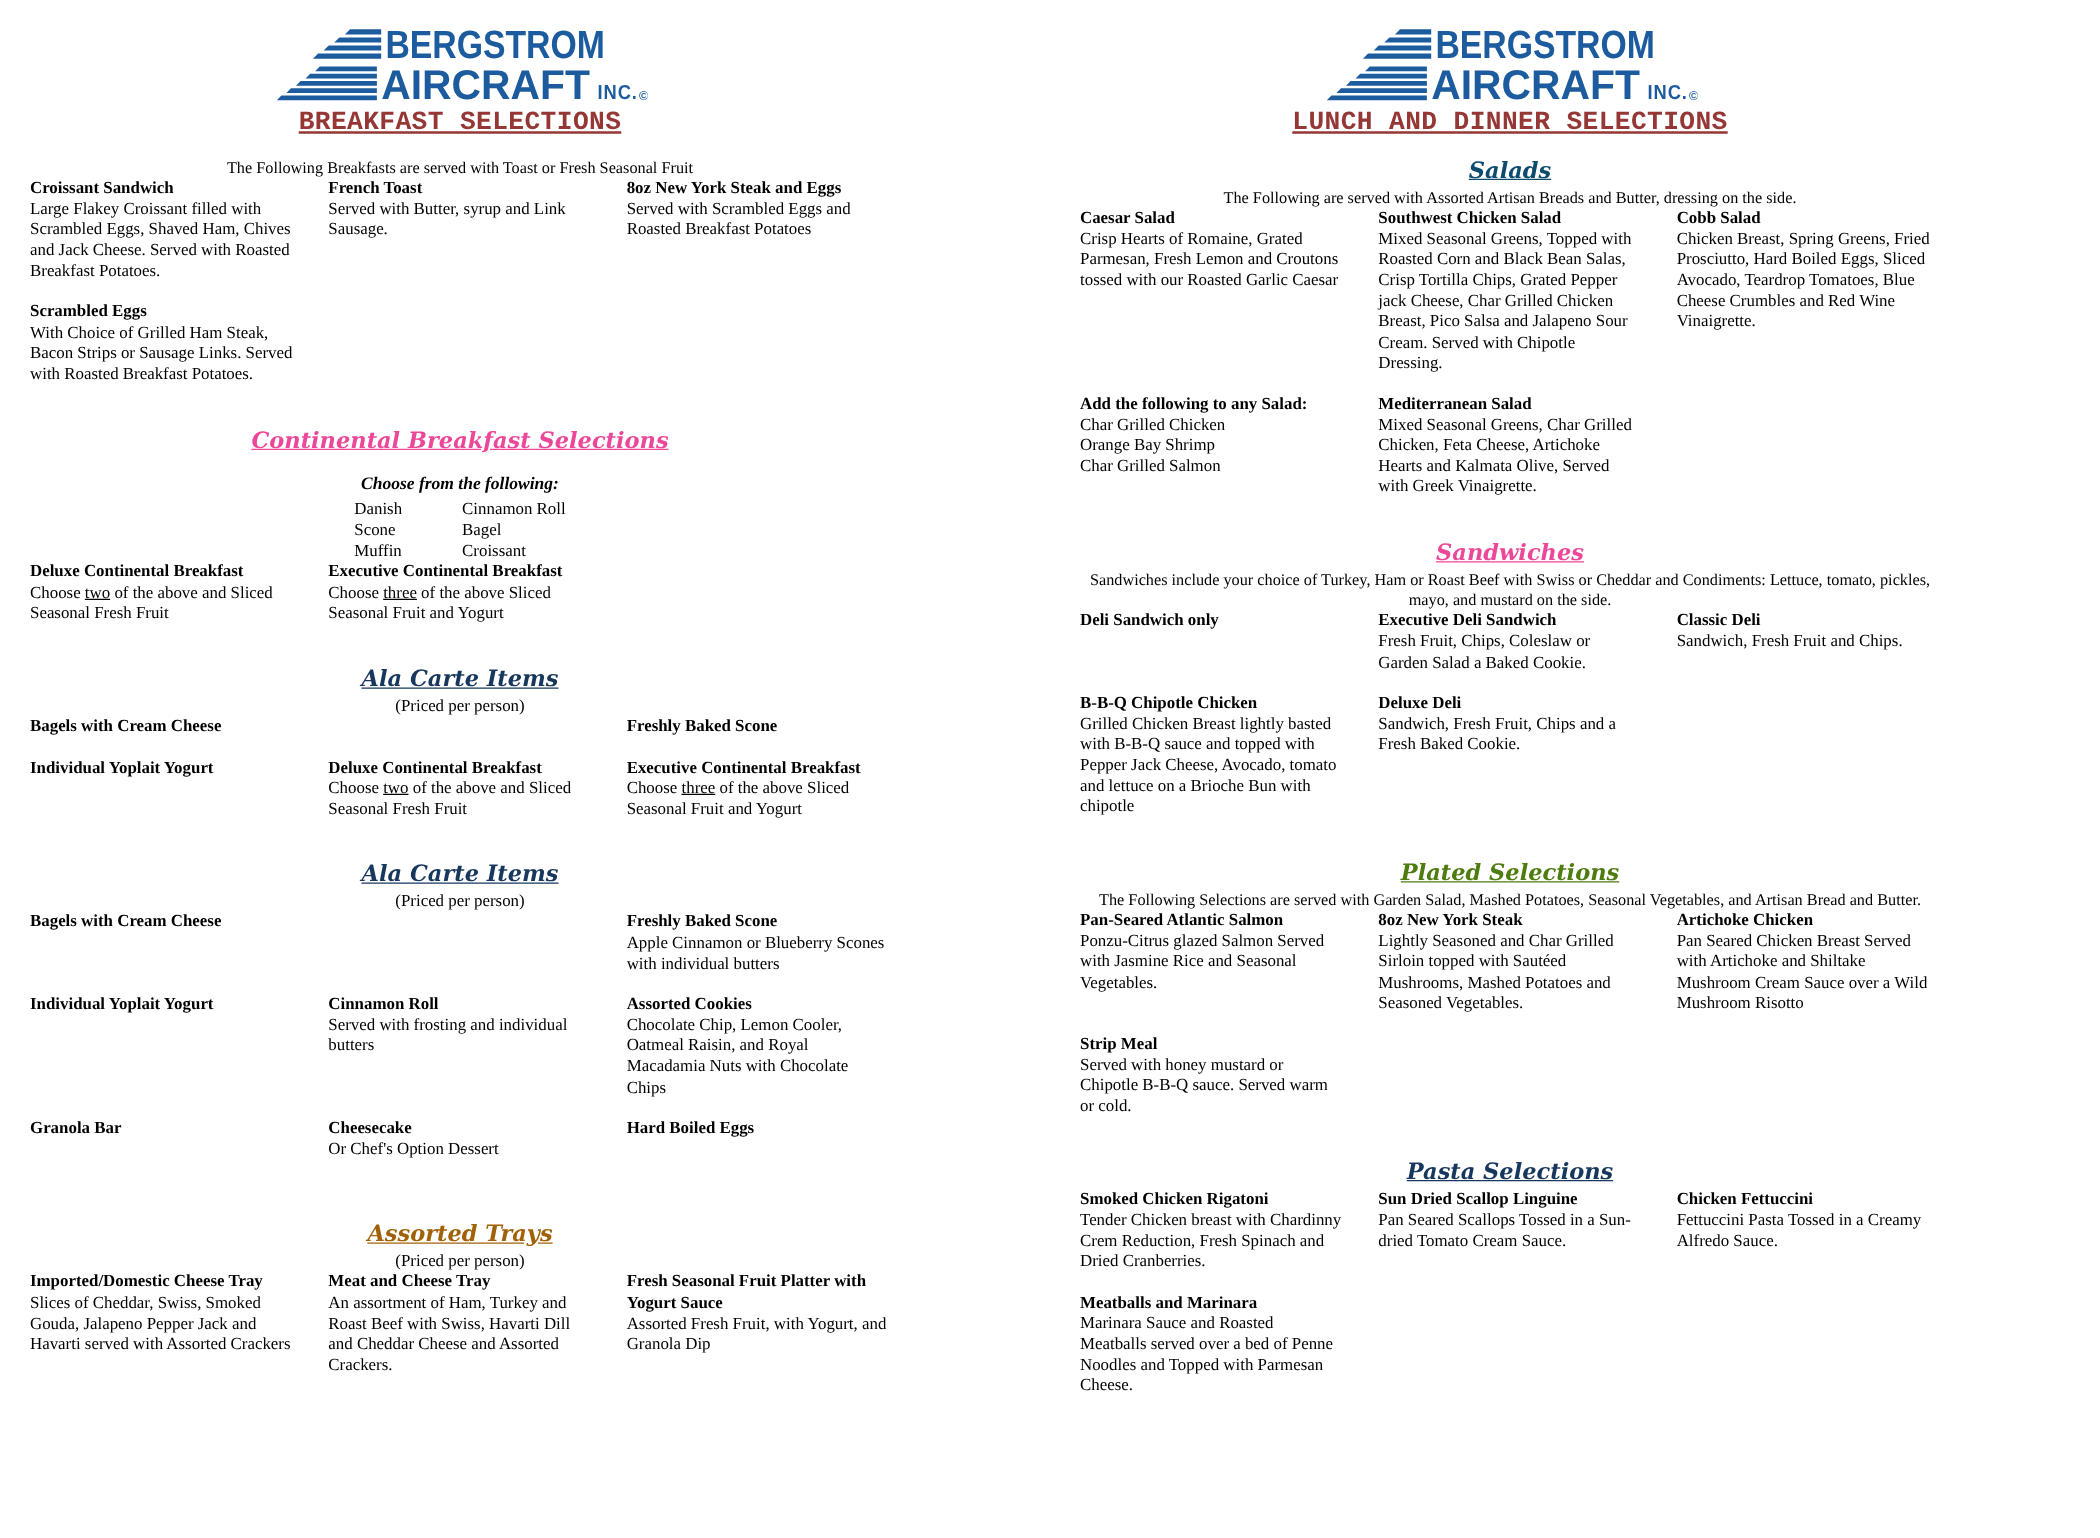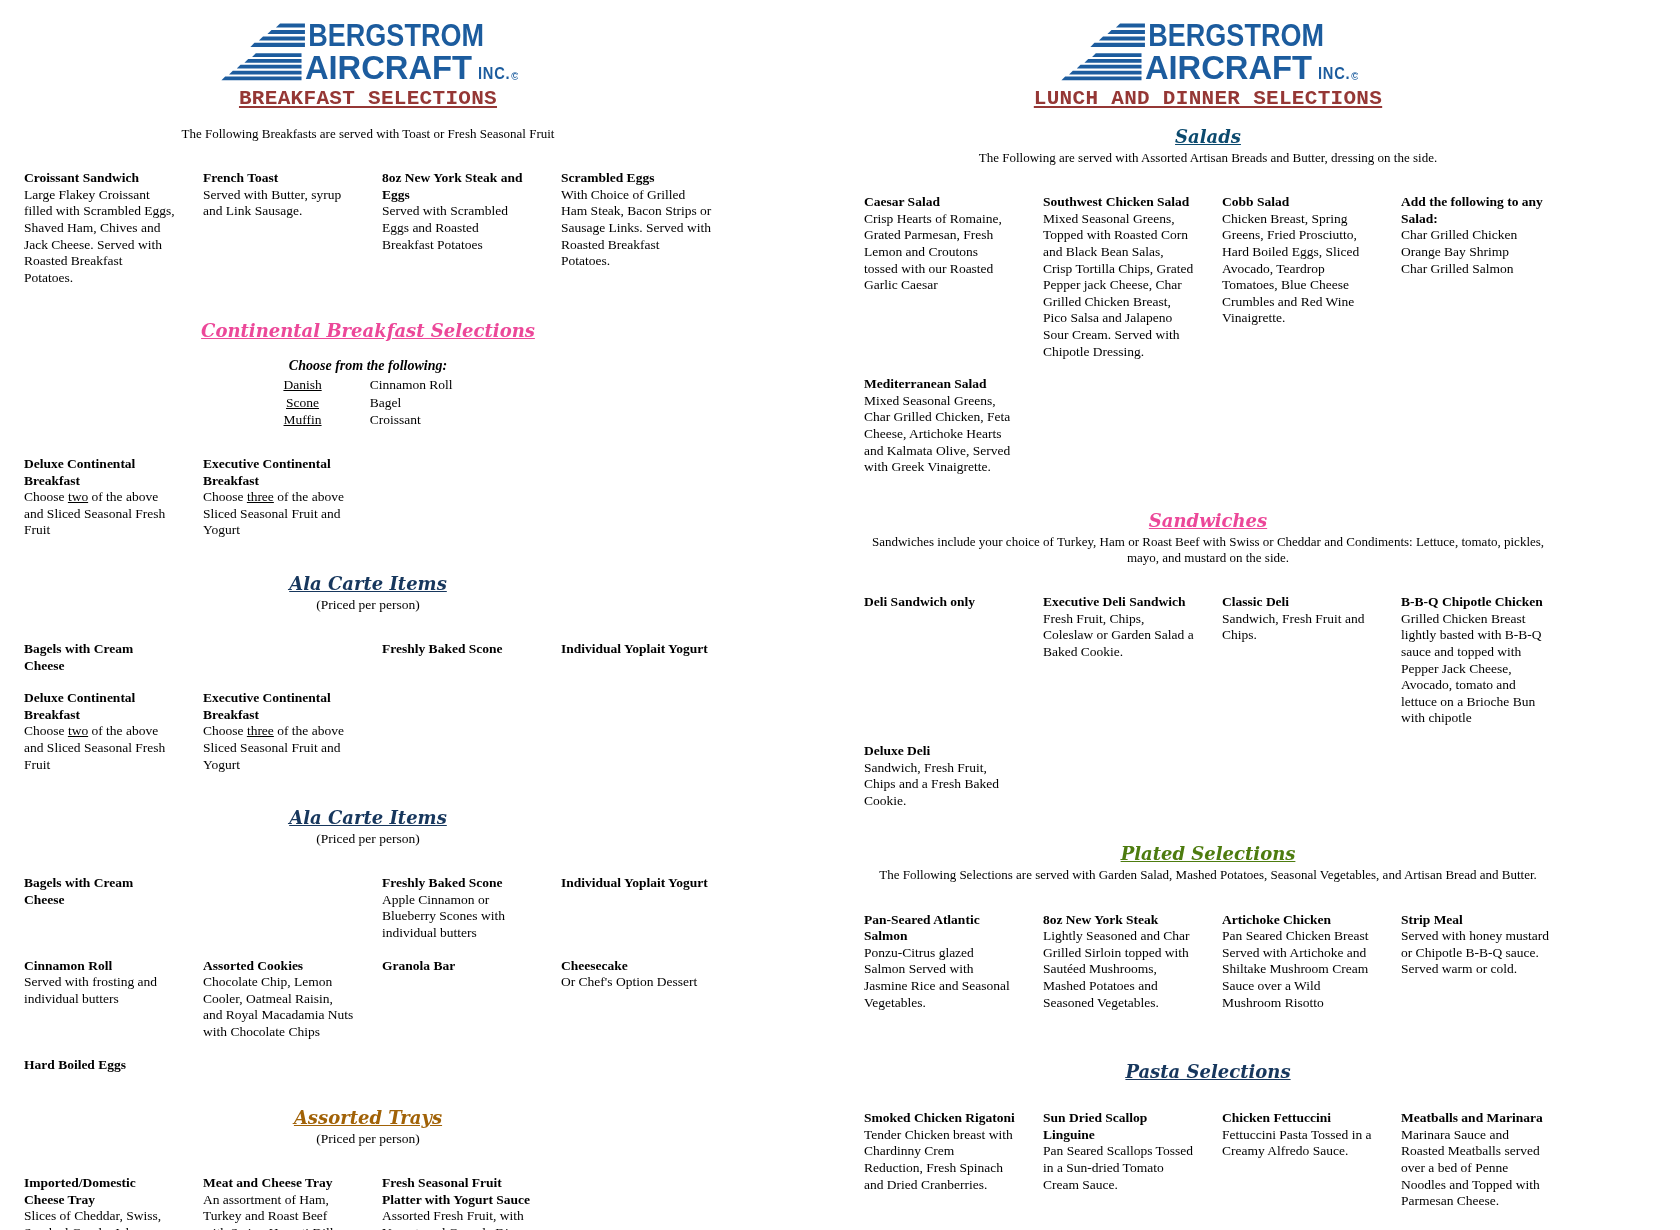--- a/index.html
+++ b/index.html
@@ -9,28 +9,28 @@
   .page{width:840px;box-sizing:border-box;padding:14px 128px 0 24px;}
   .page-header{text-align:center;}
   .logo-svg{display:block;margin:0 auto;}
   .page-title{font-family:Liberation Mono, monospace;font-weight:bold;font-size:21px;
               letter-spacing:.3px;text-decoration:underline;margin:3px 0 16px;}
   .section-heading{font-family:"DejaVu Serif",serif;font-style:italic;font-weight:bold;
               font-size:18px;text-align:center;text-decoration:underline;margin:18px 0 3px;}
   .section:first-child .section-heading{margin-top:2px;}
   .section-note{text-align:center;font-size:13px;margin:0;line-height:1.25;}
   .section-subnote{text-align:center;font-size:13.5px;margin:0;}
-  .rows{display:grid;grid-template-columns:1fr 1fr 1fr 1fr;column-gap:28px;margin-top:28px;}
+  .rows{display:grid;grid-template-columns:1fr 1fr 1fr;column-gap:28px;margin-top:0;}
   .cell{padding-bottom:16px;font-size:13.5px;line-height:1.23;}
   .item-name{font-weight:bold;}
   .item-desc{white-space:pre-line;}
   .choices{text-align:center;margin-top:16px;font-size:13.5px;line-height:1.28;}
   .choices-label{font-weight:bold;font-style:italic;font-size:14px;}
   .choices-cols{display:inline-flex;gap:48px;vertical-align:top;text-align:left;margin-top:1px;}
-  .choices-col.first{text-align:center;text-decoration:underline;}
+  .choices-col.first{text-align:left;}
   
   .page.p2 .section:nth-child(4) .section-heading{}
 </style>
 </head>
 <body>
 
 <div class="spread">
     <div class="page p1">
       <div class="page-header">
         <svg viewBox="0 0 352 82" width="300" height="70" class="logo-svg">

